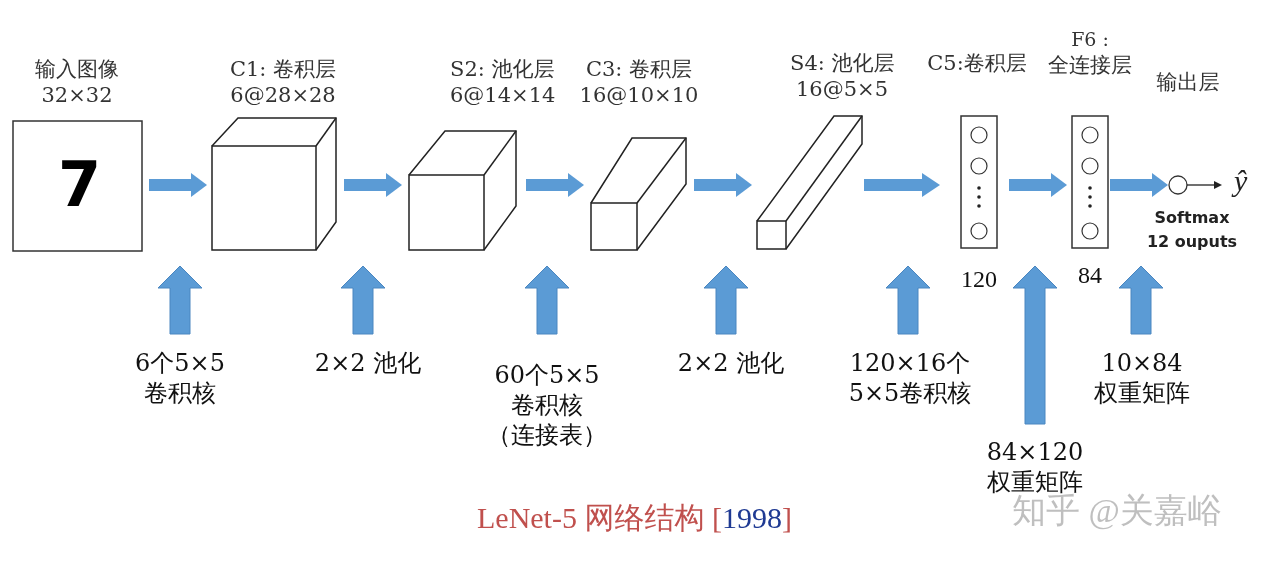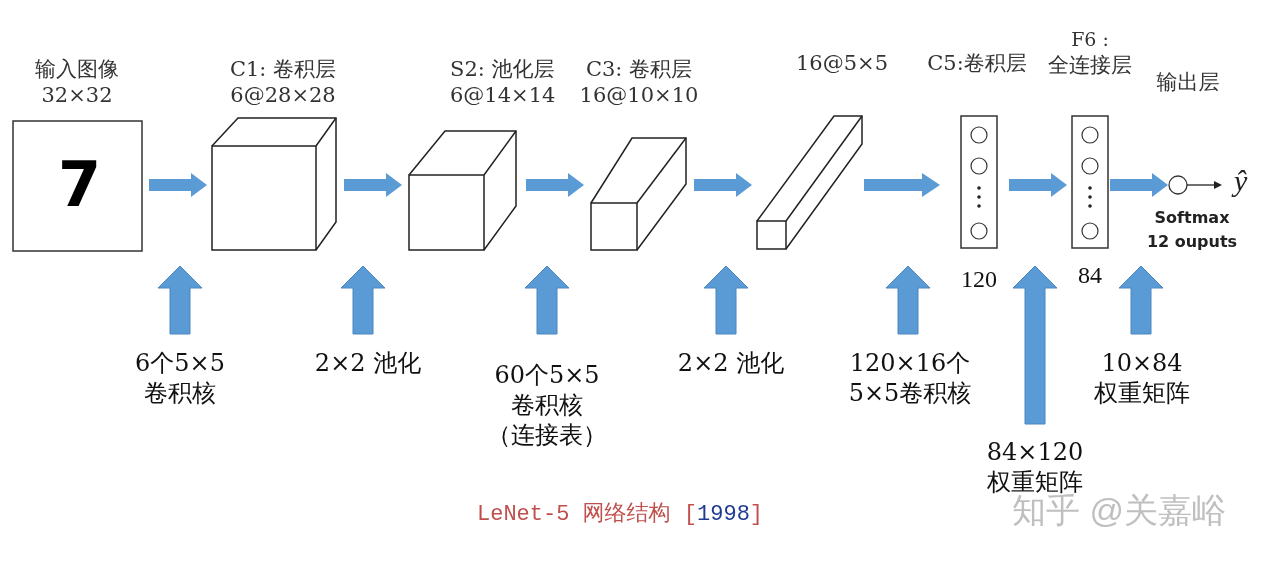--- a/index.html
+++ b/index.html
@@ -5,24 +5,24 @@
   html,body{margin:0;padding:0;background:#ffffff;}
   .canvas{position:relative;width:1269px;height:562px;background:#fff;overflow:hidden;font-family:"DejaVu Serif","Liberation Serif",serif;color:#222;}
   .canvas svg{position:absolute;left:0;top:0;}
   .lbl{position:absolute;white-space:nowrap;text-align:center;line-height:1.25;}
   .top{font-size:21px;color:#333;}
   .bot{font-size:24px;color:#111;text-align:center;}
   .num{font-size:24px;color:#111;font-family:"Liberation Serif",serif;}
   .soft{font-size:16px;font-weight:bold;font-family:"DejaVu Sans",sans-serif;color:#222;line-height:1.5;}
   .digit{position:absolute;font-family:"DejaVu Sans",sans-serif;font-weight:bold;font-size:62px;color:#000;}
   .yhat{position:absolute;font-family:"Liberation Serif",serif;font-style:italic;font-size:30px;color:#222;}
-  .caption{position:absolute;font-size:22px;font-family:Liberation Mono, monospace;white-space:nowrap;}
+  .caption{position:absolute;font-size:30px;font-family:Liberation Serif, serif;white-space:nowrap;}
   .cap-red{color:#c0504d;}
   .cap-blue{color:#1f3a93;}
-  .watermark{position:absolute;font-size:34px;font-family:Liberation Sans, sans-serif;color:rgba(170,170,170,0.75);white-space:nowrap;}
+  .watermark{position:absolute;font-size:34px;font-family:Liberation Serif, serif;color:rgba(170,170,170,0.75);white-space:nowrap;}
 </style>
 </head>
 <body>
 
 <div class="canvas">
 
   <svg width="1269" height="562" viewBox="0 0 1269 562">
     <defs>
       <g id="rarrow">
         <rect x="0" y="-6" width="42" height="12" fill="#5b9bd5"></rect>
@@ -121,20 +121,21 @@
   </div>
   <div class="lbl top" style="left:418px;top:56px;width:130px;text-align:left;margin-left:32px;">
     <div>S2: 池化层</div>
     <div>6@14×14</div>
   </div>
   <div class="lbl top" style="left:569px;top:56px;width:140px;">
     <div>C3: 卷积层</div>
     <div>16@10×10</div>
   </div>
   <div class="lbl top" style="left:790px;top:50px;width:130px;text-align:left;">
+    <div>S4: 池化层</div>
     <div style="padding-left:6px;">16@5×5</div>
   </div>
   <div class="lbl top" style="left:922px;top:50px;width:110px;">
     <div>C5:卷积层</div>
   </div>
   <div class="lbl top" style="left:1040px;top:28px;width:100px;">
     <div style="font-size:19px;">F6 :</div>
     <div>全连接层</div>
   </div>
   <div class="lbl top" style="left:1148px;top:69px;width:80px;">输出层</div>

